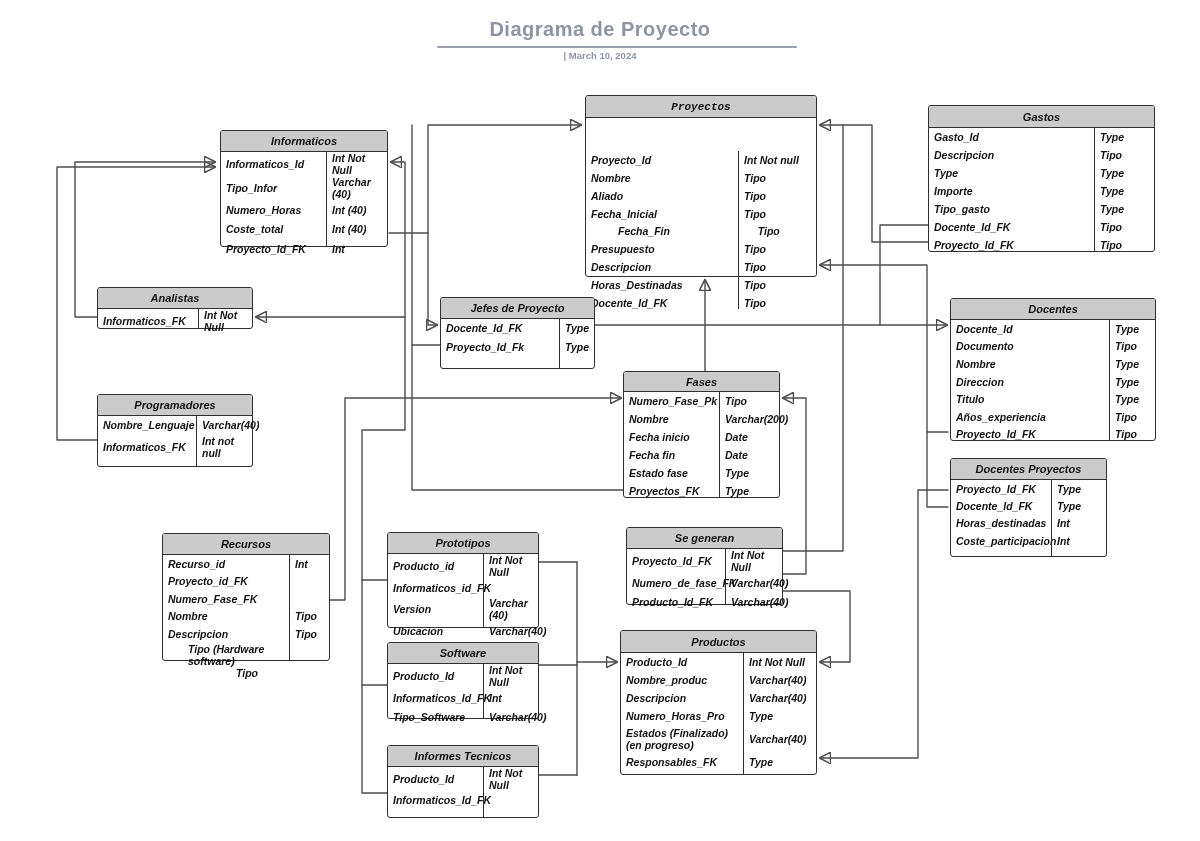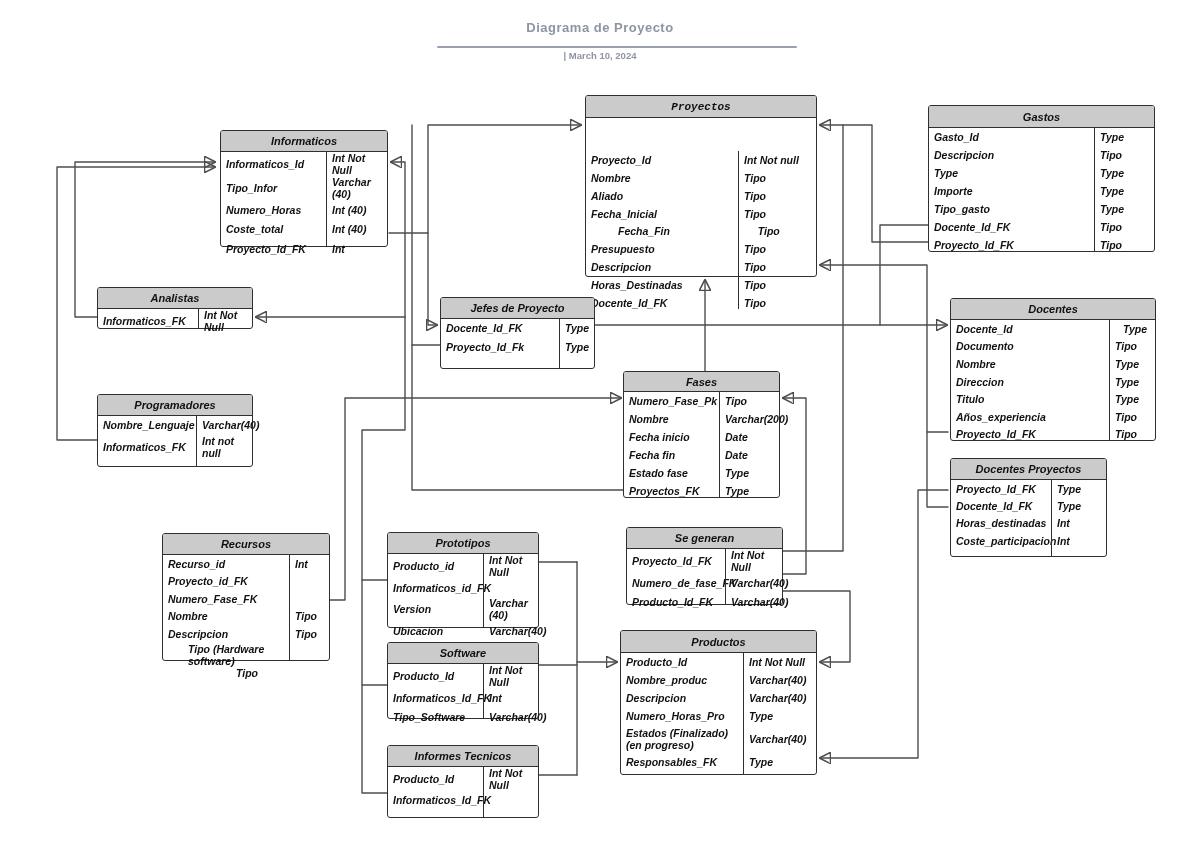--- a/index.html
+++ b/index.html
@@ -5,21 +5,21 @@
   html,body{margin:0;padding:0;}
   body{
     width:1200px;height:841px;position:relative;overflow:hidden;
     background:#ffffff;
     font-family:"Liberation Sans", sans-serif;
   }
   #canvas{position:absolute;inset:0;width:1200px;height:841px;}
   
   .title-wrap{position:absolute;left:0;top:18px;width:1200px;text-align:center;pointer-events:none;}
   .diagram-title{
-    display:inline-block;font-size:13px;font-weight:bold;letter-spacing:.5px;
+    display:inline-block;font-size:20px;font-weight:bold;letter-spacing:.5px;
     color:#8f94a3;
   }
   .title-rule{position:absolute;left:437px;top:46px;width:360px;height:2px;background:#9aa0ac;border-radius:2px;}
   .title-date{position:absolute;left:0;top:50px;width:1200px;text-align:center;
     font-size:9.5px;font-weight:bold;color:#8f94a3;}
   
   svg.connectors{position:absolute;left:0;top:0;}
   svg.connectors path{fill:none;stroke:#4d4d4d;stroke-width:1.4;stroke-linejoin:round;stroke-linecap:round;}
   
   .etable{
@@ -255,21 +255,21 @@
           <div class="erow" style="min-height: 18px;">
             <span class="fname" style="width: 165px;">Proyecto_Id_FK</span>
             <span class="ftype" style="width: 52px;">Tipo</span>
           </div>
         </div>
       </div>
       <div class="etable" style="left: 950px; top: 298px; width: 206px; height: 143px;">
         <div class="ehead" style="height: 20px;">Docentes</div>
         <div class="ebody" style="height: 120px;">
           <div class="ediv" style="left: 158px;"></div>
-          <div class="erow" style="min-height: 17.6px; gap: 8px;">
+          <div class="erow" style="min-height: 17.6px;">
             <span class="fname" style="width: 158px;">Docente_Id</span>
             <span class="ftype" style="width: 38px;">Type</span>
           </div>
           <div class="erow" style="min-height: 17.6px;">
             <span class="fname" style="width: 158px;">Documento</span>
             <span class="ftype" style="width: 38px;">Tipo</span>
           </div>
           <div class="erow" style="min-height: 17.6px;">
             <span class="fname" style="width: 158px;">Nombre</span>
             <span class="ftype" style="width: 38px;">Type</span>

